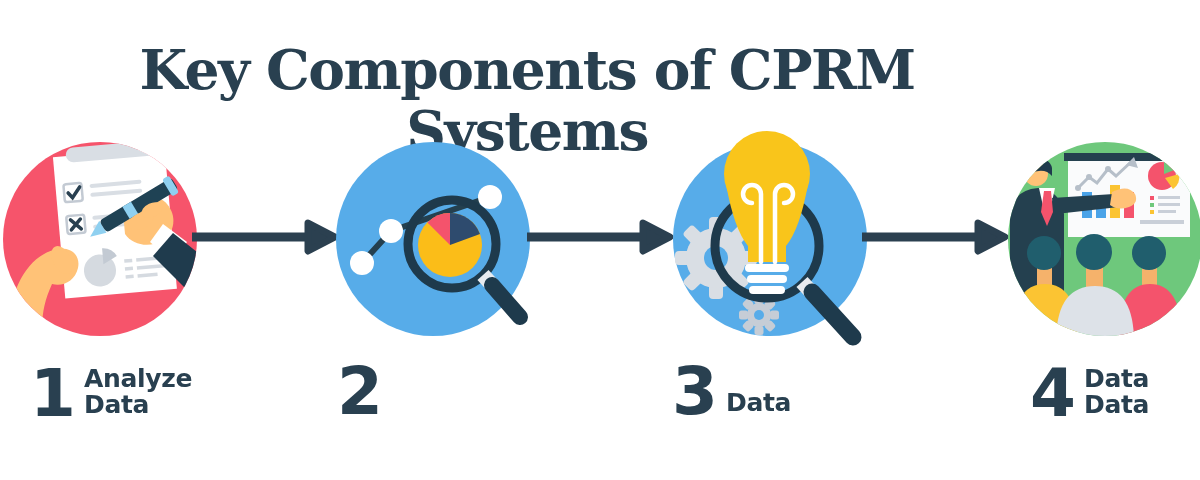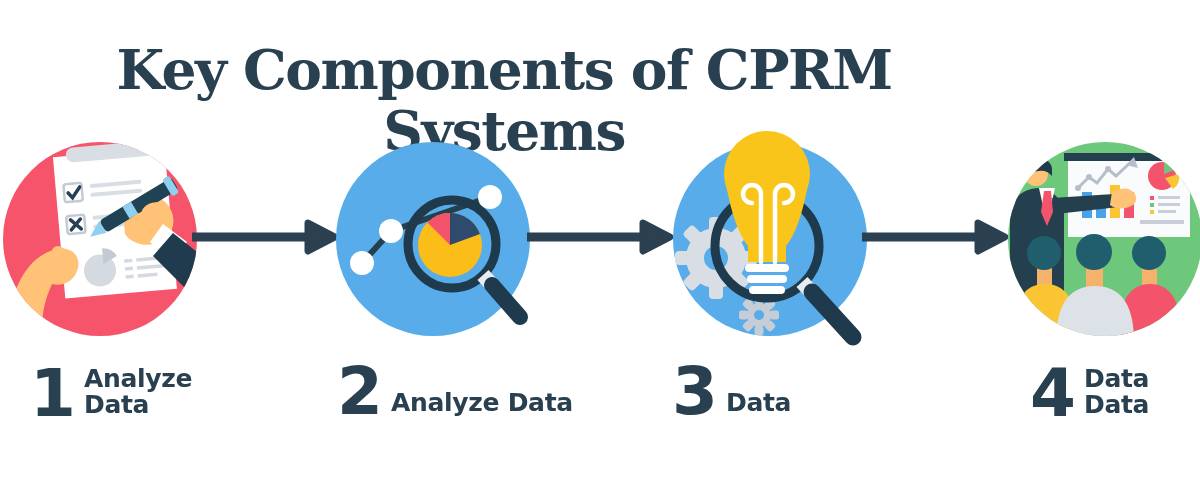--- a/index.html
+++ b/index.html
@@ -6,21 +6,21 @@
   body{
     width:1200px;height:480px;position:relative;overflow:hidden;
     background:#ffffff;
     font-family:"DejaVu Sans","Liberation Sans",sans-serif;
   }
   .title{
     position:absolute;top:40px;left:0;width:1008px;margin:0;
     text-align:center;
     font-family:"DejaVu Serif","Liberation Serif",serif;
     font-weight:700;font-size:55px;line-height:1.1;
-    letter-spacing:-1.5px;color:#294050;
+    letter-spacing:-1.5px;color:#294050;padding-left:23px;
   }
   .step-icon{position:absolute;top:114px;overflow:visible;}
   .arrow{position:absolute;top:217px;}
   .step-label{
     position:absolute;top:366px;
     display:flex;align-items:flex-end;gap:10px;color:#294050;
   }
   .step-num{
     font-weight:700;font-size:66px;line-height:52px;display:block;
     letter-spacing:-2px;
@@ -228,21 +228,20 @@
   <div class="step-label" style="left:30px">
     <span class="step-num">1</span>
     <span class="step-text">
       <span>Analyze</span>
         <span>Data</span>
     </span>
   </div>
   <div class="step-label" style="left:337px">
     <span class="step-num">2</span>
     <span class="step-text">
-        <span>Analyze Data</span>
     </span>
   </div>
   <div class="step-label" style="left:672px">
     <span class="step-num">3</span>
     <span class="step-text">
         <span>Data</span>
     </span>
   </div>
   <div class="step-label" style="left:1030px">
     <span class="step-num">4</span>

